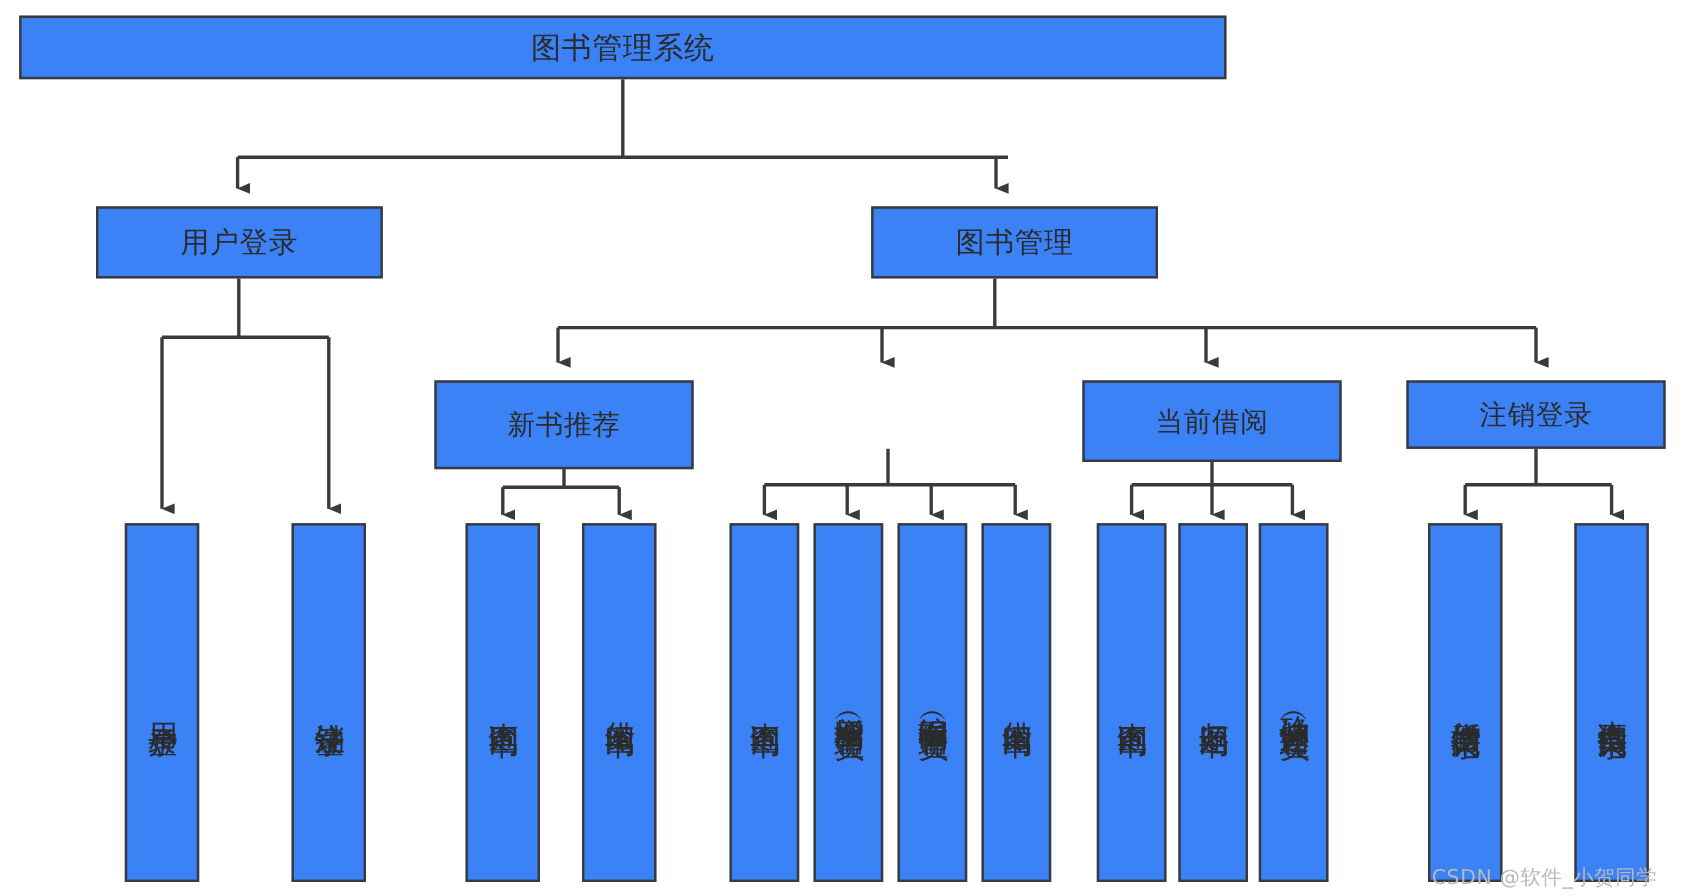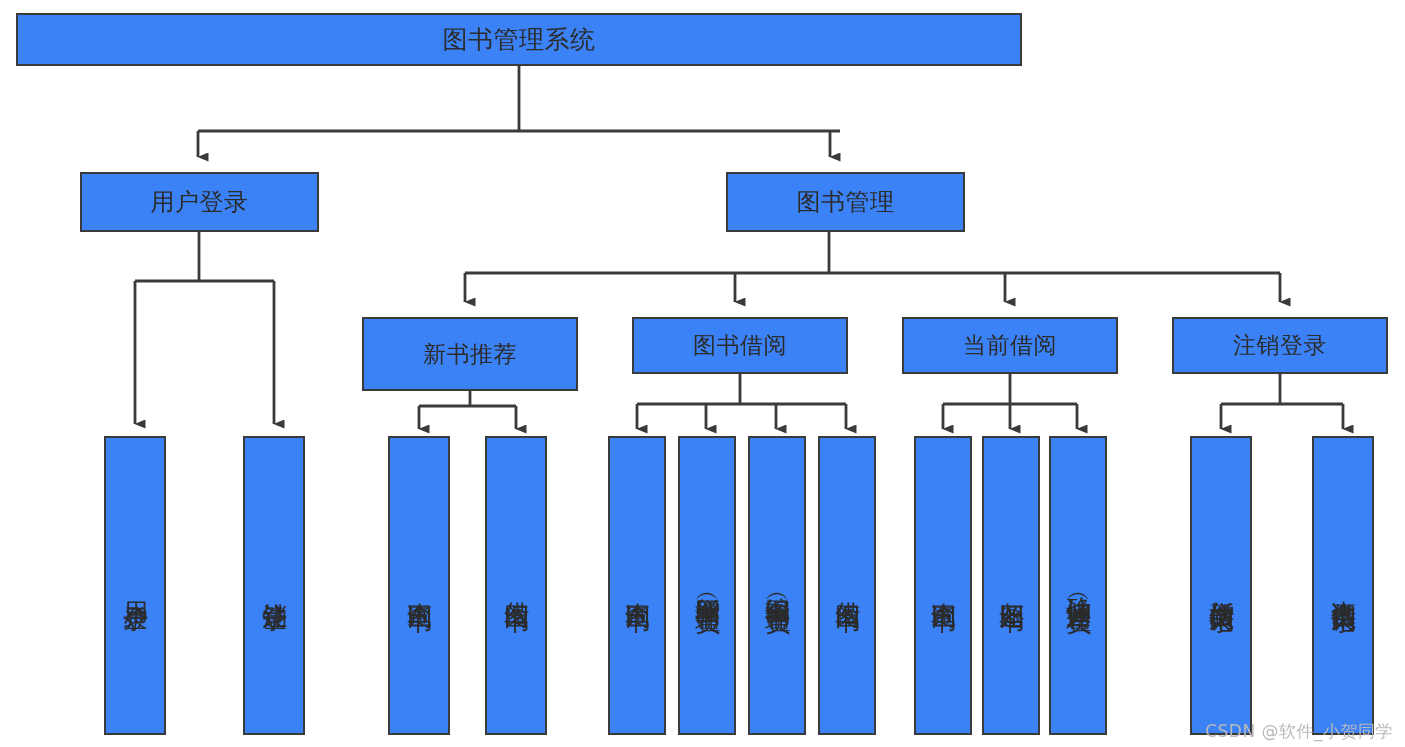--- a/index.html
+++ b/index.html
@@ -56,21 +56,21 @@
     text-orientation:upright;
     font-size:25px;
     line-height:1.06;
     letter-spacing:2px;
     white-space:normal;
     max-height:100%;
   }
   
   #watermark{
     position:absolute;
-    right:12px;
+    right:24px;
     bottom:4px;
     font-size:17px;
     color:#b9b9b9;
     letter-spacing:0.5px;
     white-space:nowrap;
     user-select:none;
   }
 </style>
 </head>
 <body>
@@ -134,24 +134,21 @@
   <div class="node node--l1" style="left:80px;top:172px;width:239px;height:60px;">
     <span class="lbl">用户登录</span>
   </div>
   <div class="node node--l1" style="left:710px;top:172px;width:239px;height:60px;margin-left:16px;">
     <span class="lbl">图书管理</span>
   </div>
 
   <div class="node node--l2" style="left:362px;top:317px;width:216px;height:74px;">
     <span class="lbl">新书推荐</span>
   </div>
-  <div class="node node--l2" style="left:632px;top:317px;width:216px;height:57px;">
-    <span class="lbl">图书借阅</span>
-  </div>
-  <div class="node node--l2" style="left:902px;top:317px;width:216px;height:57px;">
+  <div class="node node--l2" style="left:902px;top:317px;width:216px;height:68px;">
     <span class="lbl">当前借阅</span>
   </div>
   <div class="node node--l2" style="left:1172px;top:317px;width:216px;height:57px;">
     <span class="lbl">注销登录</span>
   </div>
 
   <div class="node node--leaf" style="left:104px;top:436px;width:62px;height:299px;">
     <span class="lbl">用户登录</span>
   </div>
   <div class="node node--leaf" style="left:243px;top:436px;width:62px;height:299px;">

